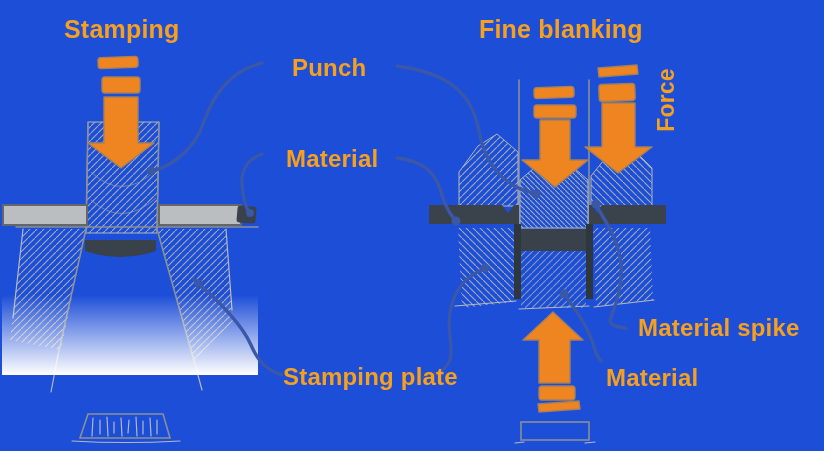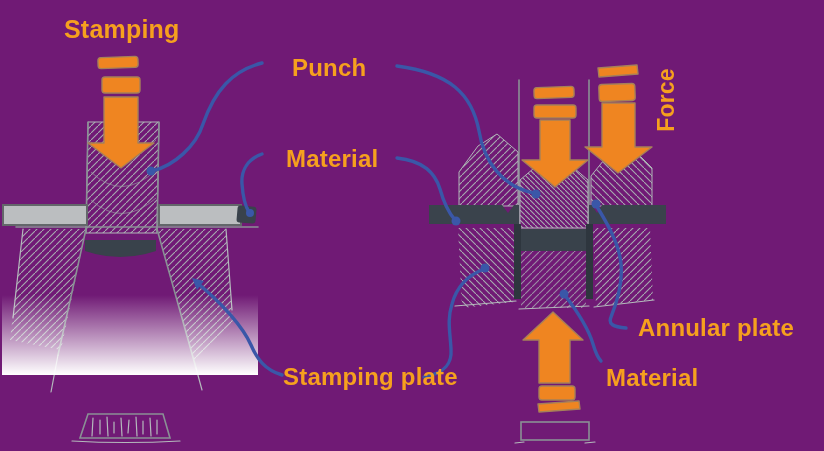--- a/index.html
+++ b/index.html
@@ -1,17 +1,17 @@
 <!DOCTYPE html>
 <html style="--label-orange: #F6A01E; --arrow-orange: #EF8521; --leader-blue: #3A57A8; --pencil: #8A9095; --hatch: #A7ACAF; --material-gray: #BBBEC0; --material-dark: #3A434C; --slug-dark: #39424B;"><head>
 <meta charset="utf-8">
 <style>
   html,body{margin:0;padding:0;background:#ffffff;}
   #stage{
-    position:relative;width:824px;height:451px;background:#701a75;overflow:hidden;
+    position:relative;width:824px;height:451px;background:#1d4ed8;overflow:hidden;
     font-family:"Liberation Sans","DejaVu Sans",sans-serif;
   }
   #sketch{position:absolute;left:0;top:0;}
   .label{
     position:absolute;color:var(--label-orange,#F6A01E);
     font-weight:bold;font-size:24px;line-height:1.05;white-space:nowrap;
     letter-spacing:0.2px;
   }
   .title{font-size:25px;}
   .rotated{transform:translate(-50%,-50%) rotate(-90deg);font-size:23px;}
@@ -170,25 +170,26 @@
       <path class="leader" d="M564,294 C577,311 589,330 593,344 C596,354 598,358 601,361"></path>
       <circle class="dot" cx="564" cy="294" r="4.5"></circle>
 
       <path class="leader" d="M596,205 C607,223 619,243 621,264 C623,284 617,302 611,317 C608,324 613,327 626,328"></path>
       <circle class="dot" cx="596" cy="204" r="4.5"></circle>
     </g>
   </svg>
 
   <div class="label title" style="left:64px;top:16px">Stamping</div>
 
+  <div class="label title" style="left:479px;top:16px">Fine blanking</div>
 
   <div class="label" style="left:292px;top:55px">Punch</div>
 
   <div class="label" style="left:286px;top:146px">Material</div>
 
   <div class="label" style="left:283px;top:364px">Stamping plate</div>
 
   <div class="label rotated" style="left:666px;top:100px">Force</div>
 
-  <div class="label" style="left:638px;top:315px">Annular plate</div>
+  <div class="label" style="left:638px;top:315px">Material spike</div>
 
   <div class="label" style="left:606px;top:365px">Material</div>
 </div>
 
 </body></html>

